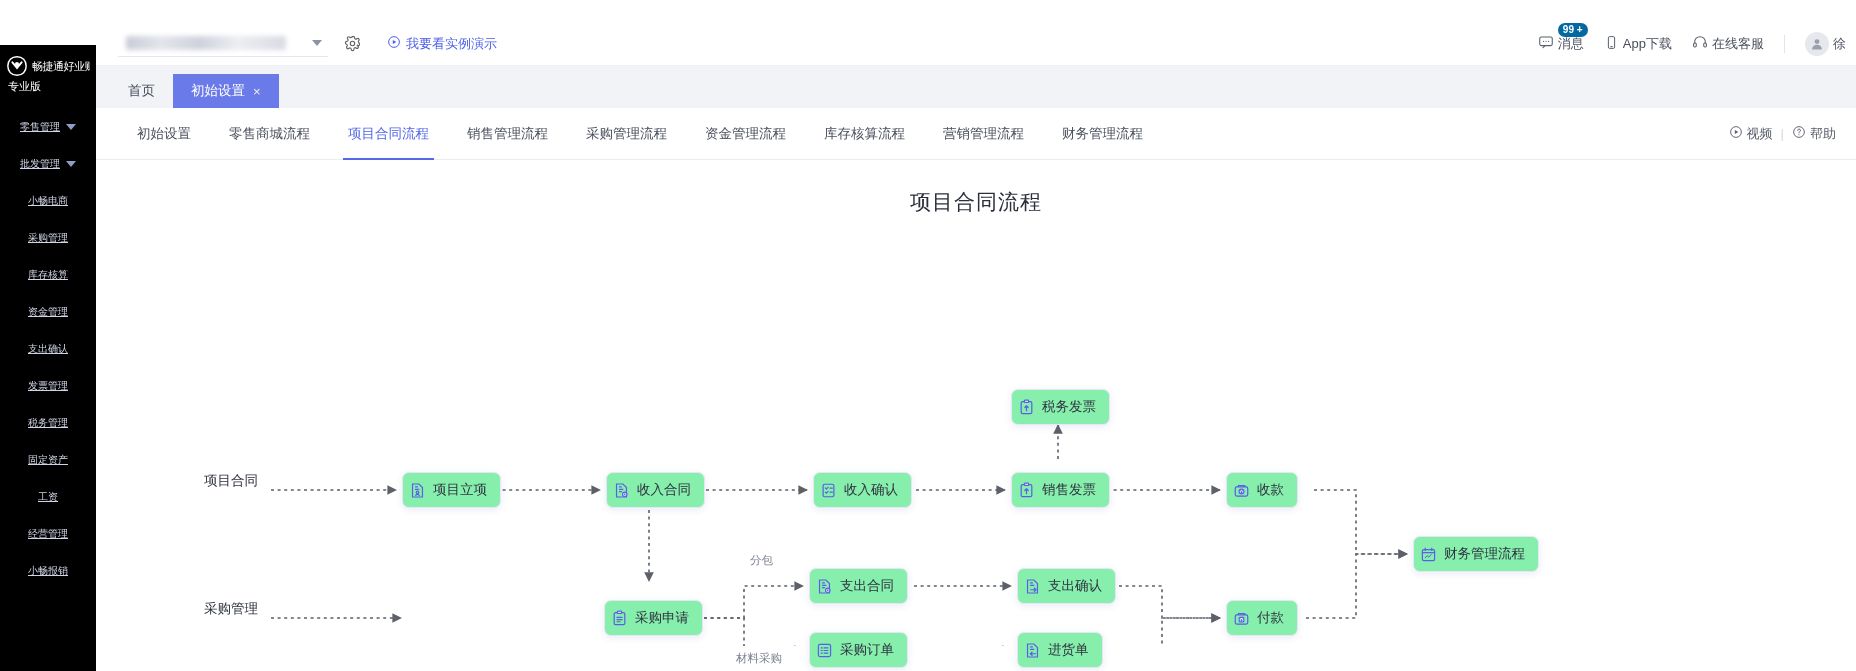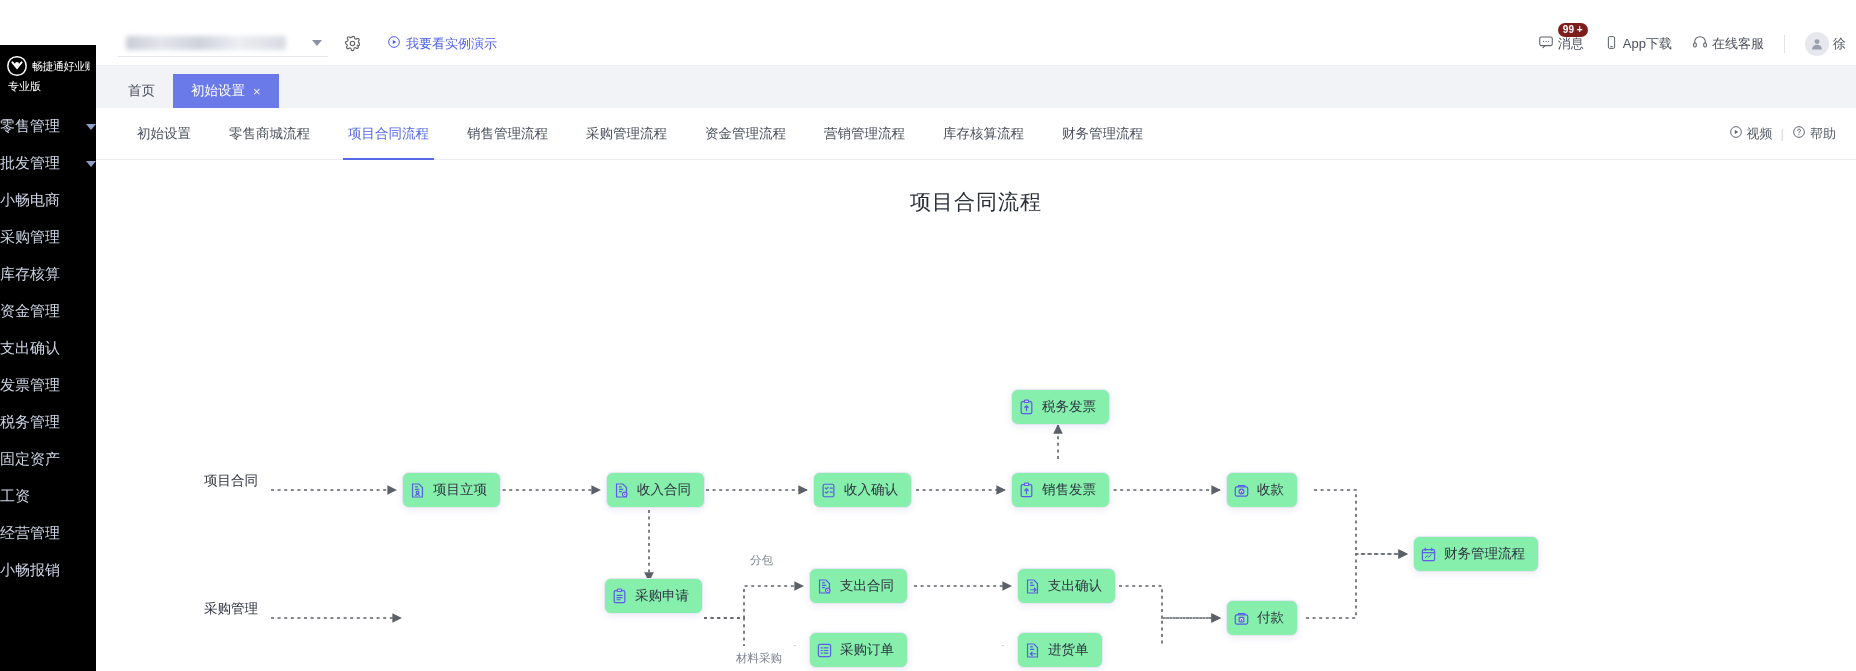--- a/index.html
+++ b/index.html
@@ -18,22 +18,22 @@
   .brand { padding:10px 6px 4px 6px; }
   .brand-row { display:flex; align-items:center; gap:4px; }
   .brand-logo { width:22px; height:22px; flex:0 0 22px; }
   .brand-name {
     font-size:11px; color:#ffffff; white-space:nowrap; letter-spacing:-0.5px;
     overflow:hidden;
   }
   .brand-sub { font-size:11px; color:#ffffff; margin-top:2px; padding-left:2px; }
   .nav { margin-top:10px; }
   .nav-item {
-    height:37px; display:flex; align-items:center; justify-content:space-between;
-    font-size:15px; color:#cfd5e6; cursor:pointer; position:relative;
+    height:37px; display:flex; align-items:center; justify-content:center;
+    font-size:10px; color:#cfd5e6; cursor:pointer; position:relative;text-decoration:underline;
   }
   .caret {
     display:inline-block; margin-left:6px; width:0;height:0;
     border-left:5px solid transparent;border-right:5px solid transparent;
     border-top:6px solid #8f9ec4;
   }
 
   
   #header {
     position:absolute; left:96px; top:22px; right:0; height:44px;
@@ -58,21 +58,21 @@
   .demo-link {
     margin-left:26px; display:flex; align-items:center; gap:5px;
     font-size:13px; color:#4b5eea; cursor:pointer;
   }
   .hdr-right {
     margin-left:auto; display:flex; align-items:center; gap:20px;
     padding-right:10px; font-size:13px; color:#4a4f5c;
   }
   .hdr-btn { display:flex; align-items:center; gap:4px; cursor:pointer; position:relative; }
   .badge {
-    position:absolute; left:20px; top:-11px; background:#7f1d1d; color:#fff;
+    position:absolute; left:20px; top:-11px; background:#0369a1; color:#fff;
     font-size:10px; font-weight:bold; border-radius:9px; padding:1px 5px;
     line-height:12px; white-space:nowrap;
   }
   .hdr-div { width:1px; height:18px; background:#e2e4ea; }
   .avatar {
     width:24px;height:24px;border-radius:50%;background:#e6e8ee;
     display:flex;align-items:center;justify-content:center;
   }
   .uname { max-width:26px; overflow:hidden; white-space:nowrap; color:#4a4f5c; }
 
@@ -291,24 +291,24 @@
       <div class="stab">
         <span>销售管理流程</span>
         </div>
       <div class="stab">
         <span>采购管理流程</span>
         </div>
       <div class="stab">
         <span>资金管理流程</span>
         </div>
       <div class="stab">
+        <span>库存核算流程</span>
+        </div>
+      <div class="stab">
         <span>营销管理流程</span>
-        </div>
-      <div class="stab">
-        <span>库存核算流程</span>
         </div>
       <div class="stab">
         <span>财务管理流程</span>
         </div>
 
       <div class="subtabs-right">
         <div class="srt-item">
           <span>
             <svg viewBox="0 0 24 24" width="14" height="14" fill="none" stroke="#5a5f6b" stroke-width="1.6">
               <circle cx="12" cy="12" r="9.2"></circle>
@@ -438,21 +438,21 @@
         <span class="ni">
           <svg viewBox="0 0 24 24" fill="none" stroke="#5a5ee8" stroke-width="1.7">
             <rect x="3.4" y="5" width="17.2" height="15.6" rx="2"></rect>
             <path d="M3.4 9.4h17.2M7.4 2.9v3.4M16.6 2.9v3.4" stroke-linecap="round"></path>
             <path d="M7.4 16.6l2.6-3 2.4 2.2 3.4-3.8" stroke-linecap="round" stroke-width="1.4"></path>
           </svg>
         </span>
         <span>财务管理流程</span>
       </div>
 
-      <div class="node" style="left:508px;top:352px">
+      <div class="node" style="left:508px;top:374px">
         <span class="ni">
           <svg viewBox="0 0 24 24" fill="none" stroke="#5a5ee8" stroke-width="1.7">
             <rect x="4.5" y="3.6" width="15" height="17" rx="2"></rect>
             <rect x="9" y="1.7" width="6" height="3.2" rx="1" fill="#fff"></rect>
             <path d="M8.4 10.4h7.2M8.4 13.6h7.2M8.4 16.6h4.6" stroke-linecap="round"></path>
           </svg>
         </span>
         <span>采购申请</span>
       </div>
 

